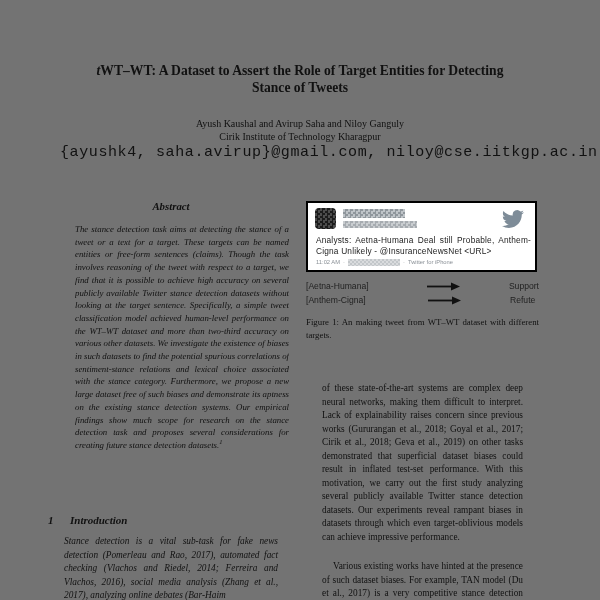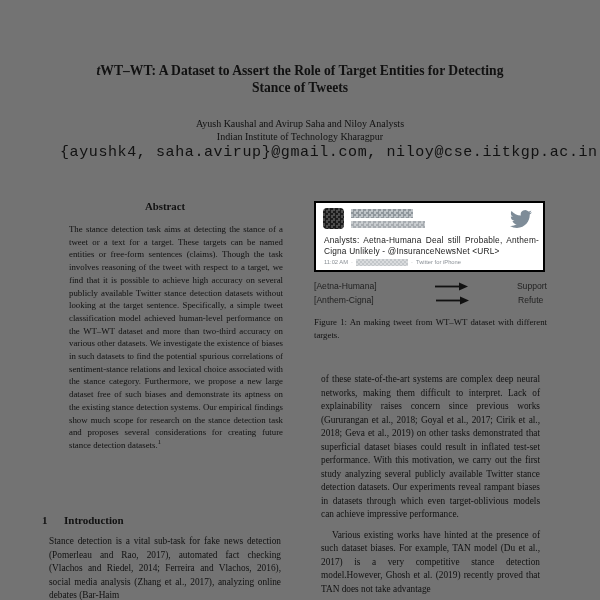--- a/index.html
+++ b/index.html
@@ -10,33 +10,33 @@
   
   .title-block{position:absolute;top:62px;left:60px;width:480px;text-align:center;}
   .title{font-size:13.6px;font-weight:bold;line-height:17px;margin:0;}
   .title em{font-style:italic;}
   .authors{margin-top:22px;font-size:10px;}
   .authors b{font-weight:normal;}
   .authors .sep{font-weight:normal;}
   .affiliation{margin-top:2px;font-size:10px;}
   .emails{margin-top:2px;font-size:15px;font-family:"Liberation Mono",monospace;letter-spacing:0.6px;white-space:nowrap;}
   
-  .col-left{position:absolute;left:42px;top:196px;width:246px;height:404px;}
-  .col-right{position:absolute;left:314px;top:196px;width:233px;height:404px;}
+  .col-left{position:absolute;left:48px;top:196px;width:246px;height:404px;font-style:italic;}
+  .col-right{position:absolute;left:306px;top:196px;width:233px;height:404px;}
   
   .abstract-heading{position:absolute;top:4px;left:0;width:246px;text-align:center;
     font-size:10.8px;font-weight:bold;}
   .abstract-text{position:absolute;top:27px;left:27px;width:214px;max-height:286px;overflow:hidden;
     margin:0;font-size:8.8px;line-height:12.7px;text-align:justify;}
   sup{font-size:6.5px;vertical-align:super;line-height:0;}
   
   .intro-section{position:absolute;top:318px;left:0;width:246px;}
   .section-heading{font-size:11px;font-weight:bold;}
   .section-heading .sec-num{display:inline-block;width:22px;}
-  .body-text{margin:7px;font-size:9.3px;line-height:13.5px;text-align:justify;}
+  .body-text{margin:16px;font-size:9.3px;line-height:13.5px;text-align:justify;}
   .intro-section .body-text{margin-top:9px;}
   
   .figure1{position:absolute;top:5px;left:0;width:233px;margin:0;}
   .tweet-card{box-sizing:border-box;width:231px;height:71px;border:2px solid #000;
     background:#fff;position:relative;font-family:"Liberation Sans",sans-serif;}
   .tweet-head{position:absolute;top:5px;left:7px;right:7px;height:22px;}
   .avatar{position:absolute;top:0;left:0;width:21px;height:21px;border-radius:4px;
     background:repeating-conic-gradient(#1c1c1c 0% 25%, #4d4d4d 0% 50%) 0 0/5px 5px;}
   .nameblock{position:absolute;top:1px;left:28px;}
   .blur-bar{display:block;background:repeating-conic-gradient(#a7acb1 0% 25%, #c9cdd0 0% 50%) 0 0/5px 5px;}
@@ -67,23 +67,23 @@
 
   <header class="title-block">
     <h1 class="title"><em>t</em><span>WT–WT: A Dataset to Assert the Role of Target Entities for Detecting</span><br>
       <span>Stance of Tweets</span>
     </h1>
     <div class="authors">
       <b>Ayush Kaushal</b>
       <span class="sep">and</span>
       <b>Avirup Saha</b>
       <span class="sep">and</span>
-      <b>Niloy Analysts</b>
+      <b>Niloy Ganguly</b>
     </div>
-    <div class="affiliation">Indian Institute of Technology Kharagpur</div>
+    <div class="affiliation">Cirik Institute of Technology Kharagpur</div>
     <div class="emails">{ayushk4, saha.avirup}@gmail.com, niloy@cse.iitkgp.ac.in</div>
   </header>
 
   <section class="col-left">
     <div class="abstract-heading">Abstract</div>
     <p class="abstract-text"><span>The stance detection task aims at detecting the stance of a tweet or a text for a target. These targets can be named entities or free-form sentences (claims). Though the task involves reasoning of the tweet with respect to a target, we find that it is possible to achieve high accuracy on several publicly available Twitter stance detection datasets without looking at the target sentence. Specifically, a simple tweet classification model achieved human-level performance on the WT–WT dataset and more than two-third accuracy on various other datasets. We investigate the existence of biases in such datasets to find the potential spurious correlations of sentiment-stance relations and lexical choice associated with the stance category. Furthermore, we propose a new large dataset free of such biases and demonstrate its aptness on the existing stance detection systems. Our empirical findings show much scope for research on the stance detection task and proposes several considerations for creating future stance detection datasets.</span><sup>1</sup></p>
 
     <div class="intro-section">
       <div class="section-heading">
         <span class="sec-num">1</span><span>Introduction</span>

